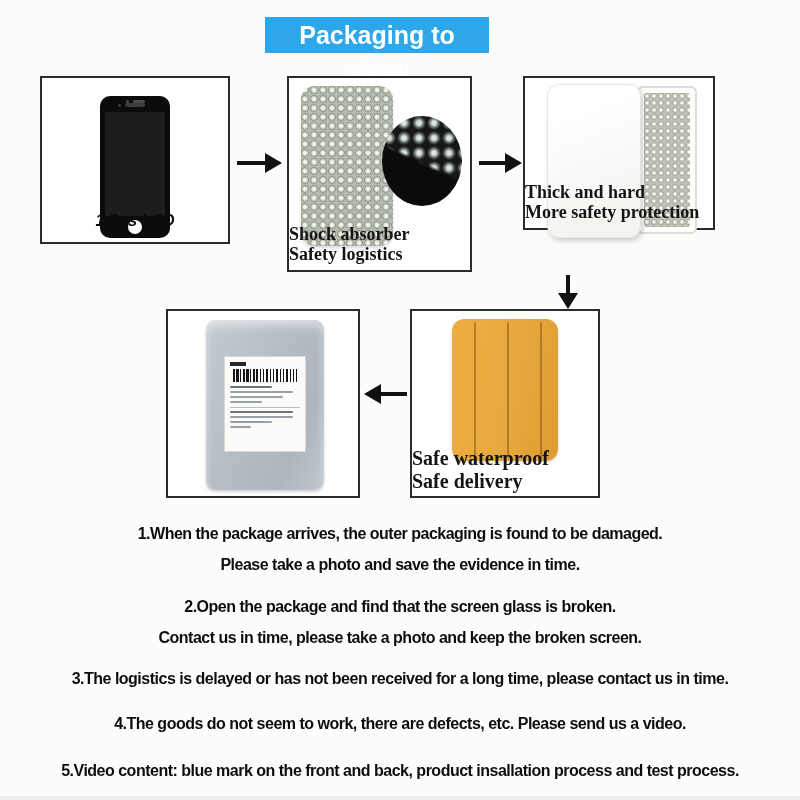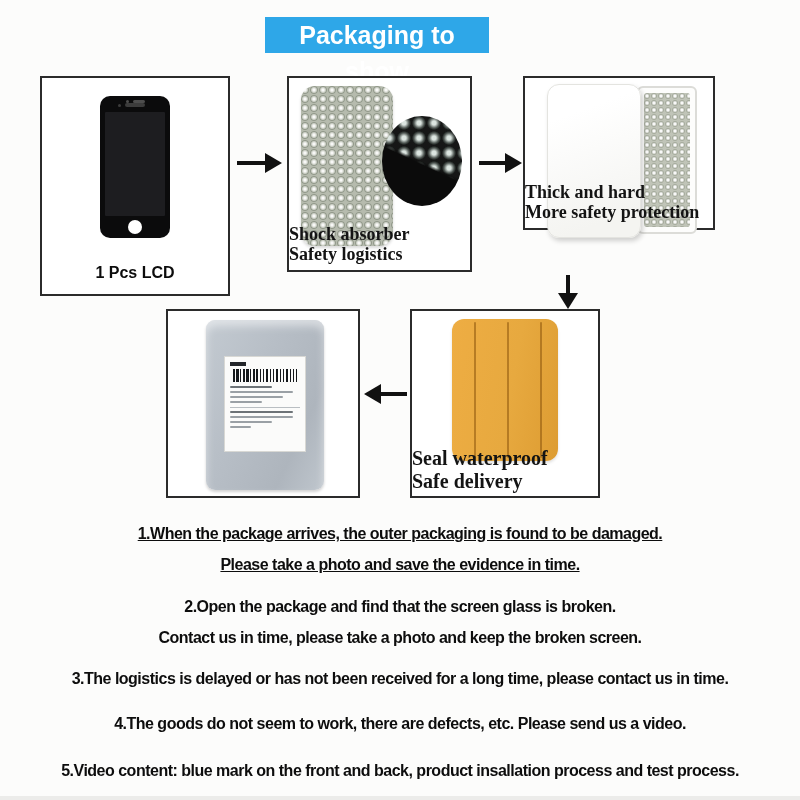--- a/index.html
+++ b/index.html
@@ -17,21 +17,21 @@
     position:absolute; left:265px; top:17px; width:224px; height:36px;
     background:#2ea7e8; color:#fff;
     font-weight:700; font-size:25px; line-height:36px; text-align:center;
   }
 
   
   .panel {
     position:absolute; background:#fff;
     border:2px solid #2b2b2b;
   }
-  .panel-lcd      { left:40px;  top:76px;  width:190px; height:220px; }
+  .panel-lcd      { left:40px;  top:76px;  width:190px; height:168px;font-style:italic; }
   .panel-bubble   { left:287px; top:76px;  width:185px; height:196px; }
   .panel-box      { left:523px; top:76px;  width:192px; height:154px; }
   .panel-package  { left:166px; top:309px; width:194px; height:189px; }
   .panel-envelope { left:410px; top:309px; width:190px; height:189px; }
 
   .caption-sans {
     position:absolute; left:0; bottom:12px; width:100%;
     text-align:center; font-weight:700; font-size:16px; color:#0c0c0c;
   }
   .caption-serif {
@@ -159,21 +159,21 @@
   .arrow { position:absolute; color:#111; }
   .arrow svg { display:block; }
 
   
   .note {
     position:absolute; left:0; width:800px;
     text-align:center; font-weight:700; color:#0d0d0d;
     font-size:16px; letter-spacing:-0.5px; line-height:31px;
     white-space:nowrap;
   }
-  .note-1 { top:518px;text-decoration:underline; } .note-2 { top:591px; }
+  .note-1 { top:518px; } .note-2 { top:591px; }
   .note-3 { top:663px;text-align:center; } .note-4 { top:708px; } .note-5 { top:755px; }
 
   .bottom-strip {
     position:absolute; left:0; bottom:0; width:800px; height:4px;
     background:#ececea;
   }
 </style>
 </head>
 <body>
 
@@ -236,21 +236,21 @@
     </svg>
   </div>
 
   <div class="panel panel-envelope">
     <div class="envelope">
       <div class="env-line l1"></div>
       <div class="env-line l2"></div>
       <div class="env-line l3"></div>
     </div>
     <div class="caption-serif big">
-      <div>Seal waterproof</div>
+      <div>Safe waterproof</div>
       <div>Safe delivery</div>
     </div>
   </div>
 
   <div class="arrow" style="left:364px; top:383px;">
     <svg width="44" height="22" viewBox="0 0 44 22">
       <line x1="15" y1="11" x2="43" y2="11" stroke="currentColor" stroke-width="4"></line>
       <polygon points="17,1 0,11 17,21" fill="currentColor"></polygon>
     </svg>
   </div>

